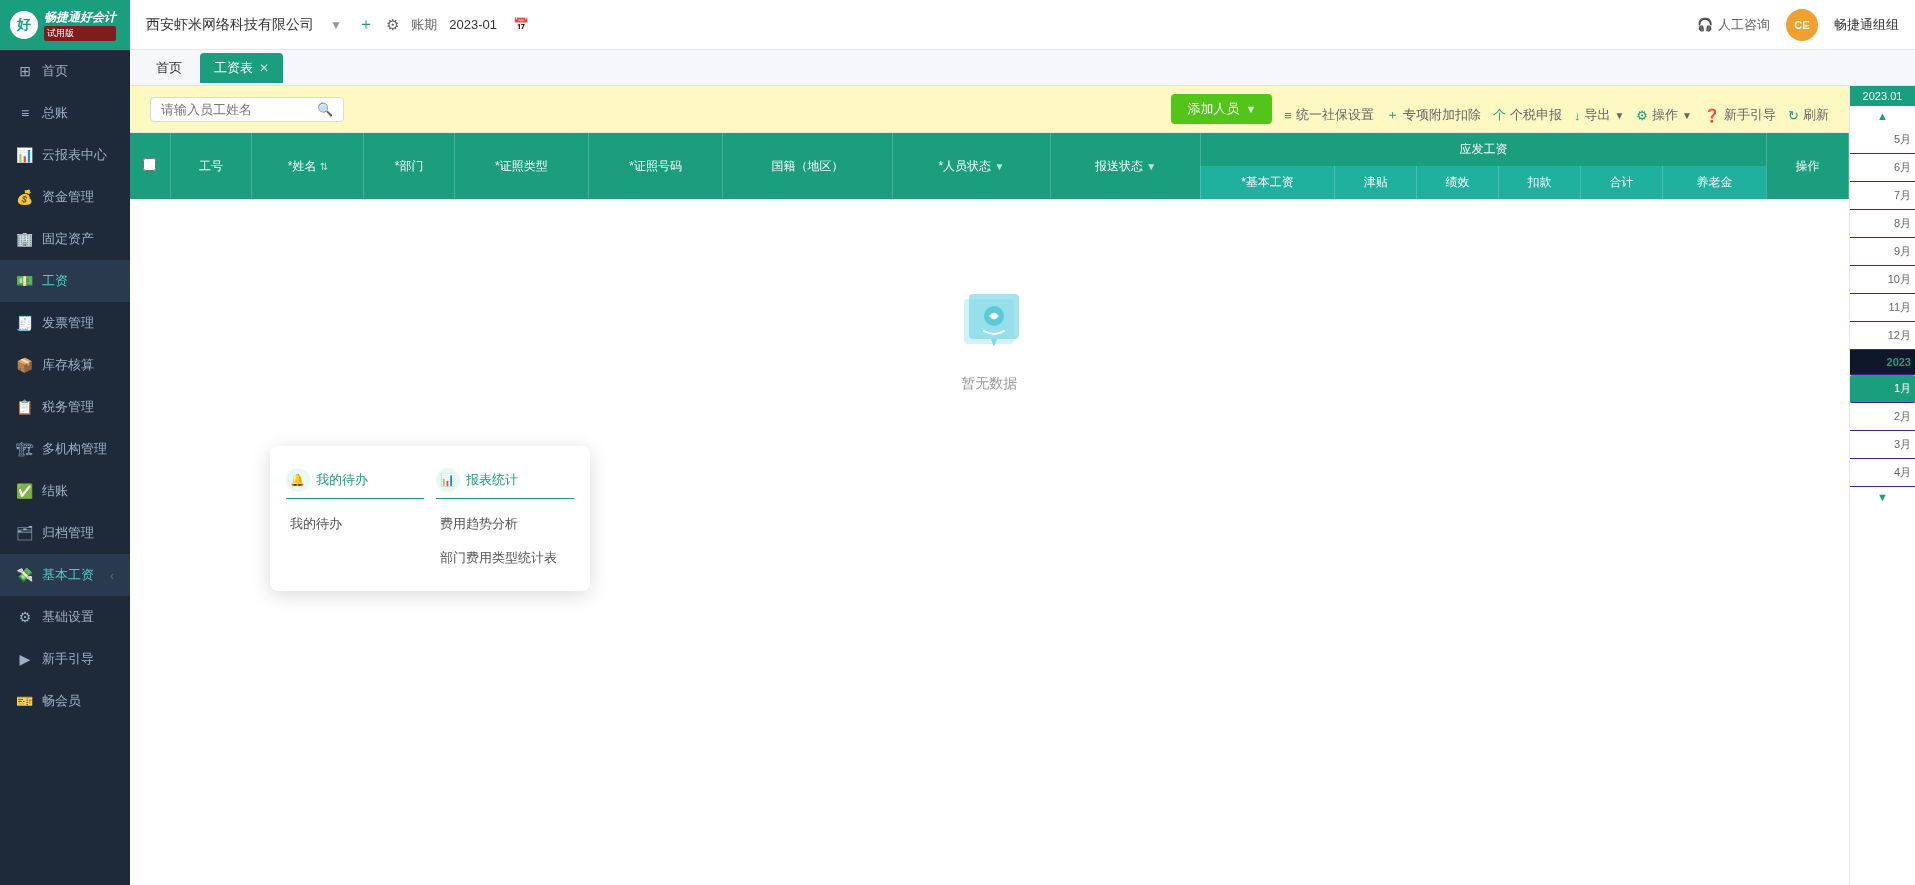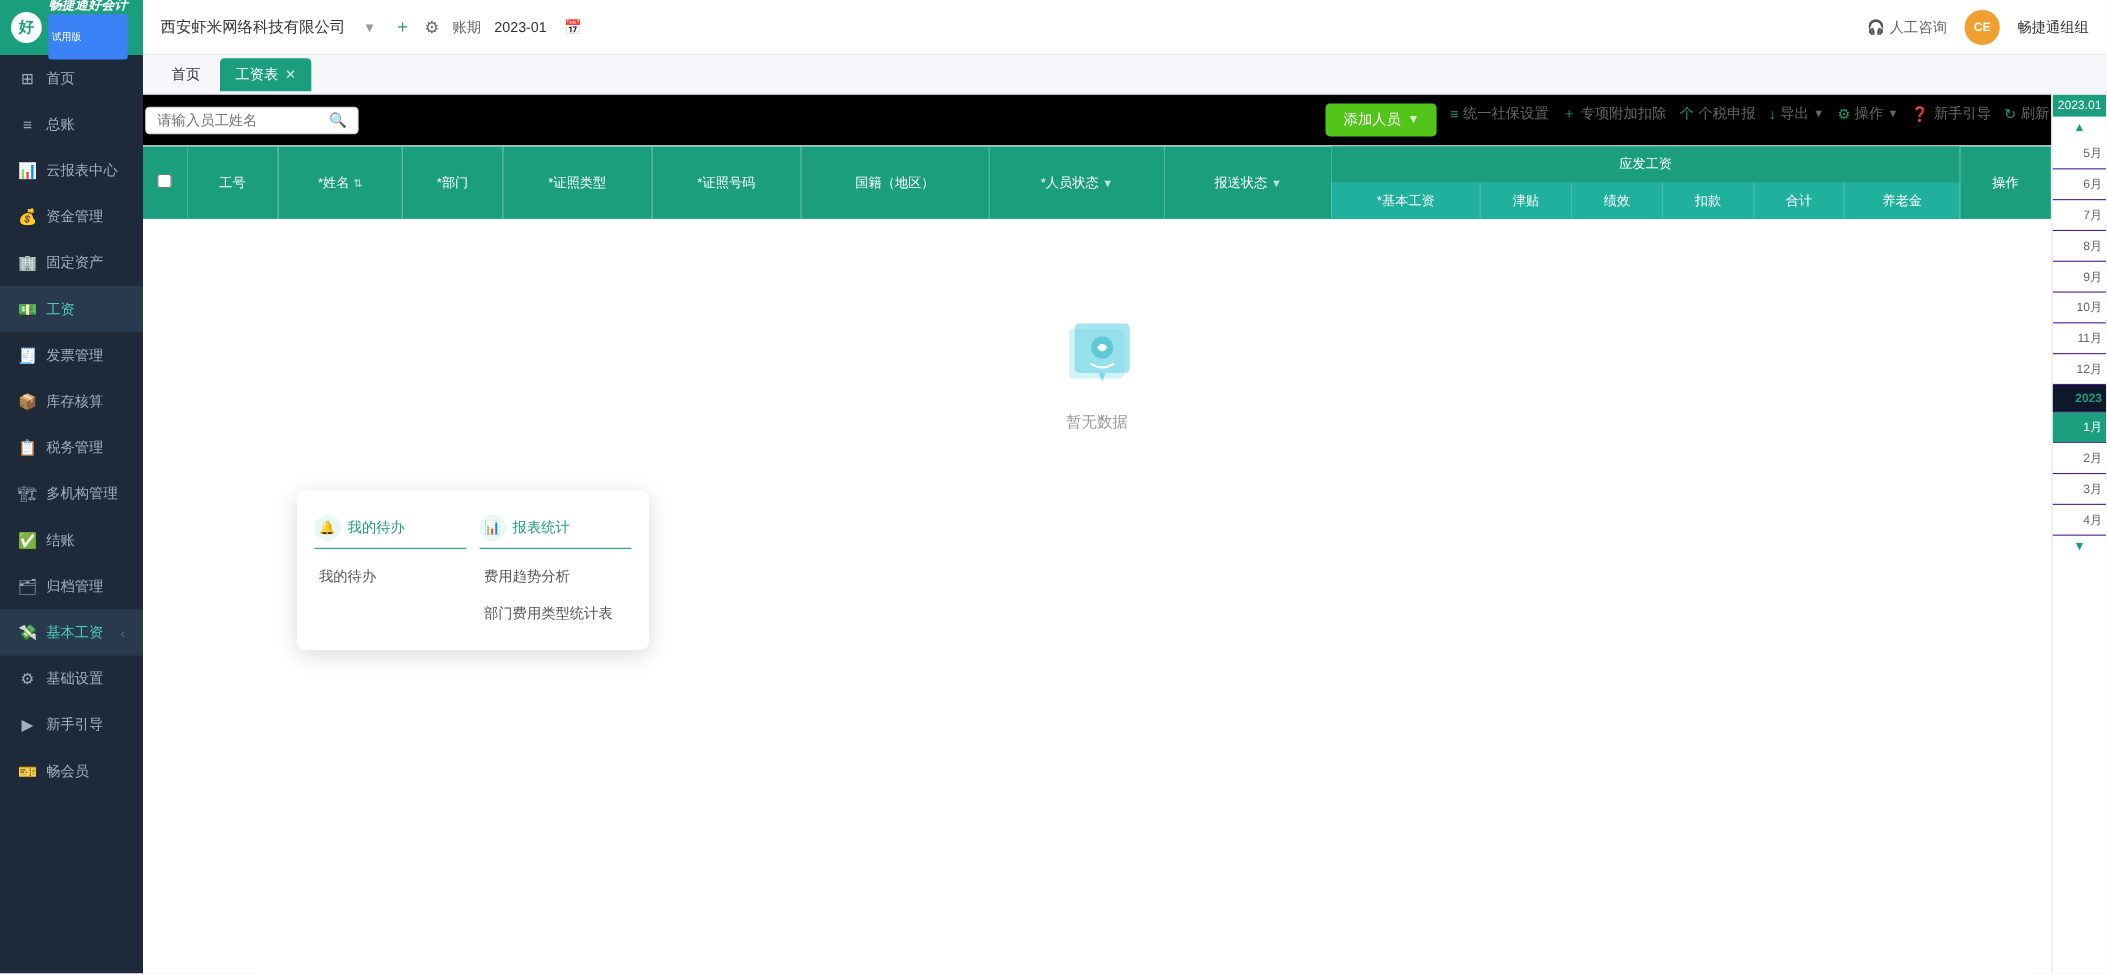--- a/index.html
+++ b/index.html
@@ -2,21 +2,21 @@
 <html><head>
   <meta charset="utf-8">
   <style>
     * { margin: 0; padding: 0; box-sizing: border-box; }
     body { font-family: 'Microsoft YaHei', Arial, sans-serif; font-size: 13px; background: #f0f2f5; display: flex; height: 885px; overflow: hidden; }
 
     
     .sidebar { width: 130px; background: #1e2a3a; color: #cdd; display: flex; flex-direction: column; flex-shrink: 0; }
     .sidebar-logo { background: #1a9e7e; padding: 10px; display: flex; align-items: center; gap: 6px; height: 50px; }
     .sidebar-logo-icon { width: 28px; height: 28px; background: white; border-radius: 50%; display: flex; align-items: center; justify-content: center; color: #1a9e7e; font-size: 14px; font-weight: bold; }
-    .sidebar-logo-badge { background: #3b82f6; color: white; font-size: 9px; padding: 14px 3px; border-radius: 2px; font-family: Liberation Mono, monospace; }
+    .sidebar-logo-badge { background: #7f1d1d; color: white; font-size: 9px; padding: 1px 3px; border-radius: 2px; font-family: Liberation Mono, monospace; }
     .sidebar-item { display: flex; align-items: center; gap: 8px; padding: 12px 16px; cursor: pointer; color: #a0b0c0; font-size: 13px; transition: background 0.2s; }
     .sidebar-item.active { background: #2a3a4e; color: #4ecdc4; }
     .sidebar-item .icon { font-size: 14px; width: 18px; text-align: center; }
 
     
     .main { flex: 1; display: flex; flex-direction: column; overflow: hidden; }
 
     
     .topbar { background: white; height: 50px; display: flex; align-items: center; padding: 0 16px; border-bottom: 1px solid #e8e8e8; gap: 12px; }
     .company-name { color: #333; font-size: 14px; font-weight: 500; }
@@ -38,25 +38,25 @@
     .tab-close { color: rgba(255,255,255,0.8); font-size: 12px; cursor: pointer; }
     .tab.home { background: transparent; color: #333; }
 
     
     .content { flex: 1; display: flex; overflow: hidden; position: relative; }
 
     
     .payroll-area { flex: 1; display: flex; flex-direction: column; overflow: hidden; }
 
     
-    .toolbar { background: #000000; padding: 8px 2px; display: flex; align-items: center; gap: 16px; border-bottom: 1px solid #e8e8e8; }
+    .toolbar { background: #fef9c3; padding: 8px 20px; display: flex; align-items: center; gap: 16px; border-bottom: 1px solid #e8e8e8; }
     .search-box { display: flex; align-items: center; border: 1px solid #d9d9d9; border-radius: 4px; padding: 4px 10px; gap: 6px; background: white; }
     .search-box input { border: none; outline: none; font-size: 13px; color: #999; width: 150px; }
     .search-icon { color: #999; font-size: 13px; cursor: pointer; }
-    .toolbar-right { margin-left: auto; display: flex; align-items: flex-start; gap: 12px; }
+    .toolbar-right { margin-left: auto; display: flex; align-items: flex-end; gap: 12px; }
     .btn-add { background: #52c41a; color: white; border: none; padding: 6px 16px; border-radius: 4px; cursor: pointer; font-size: 13px; display: flex; align-items: center; gap: 6px; }
     .btn-add-arrow { color: rgba(255,255,255,0.8); font-size: 11px; }
     .toolbar-action { color: #666; font-size: 13px; display: flex; align-items: center; gap: 4px; cursor: pointer; }
     .toolbar-action .act-icon { color: #1a9e7e; }
 
     
     .table-container { flex: 1; overflow: auto; background: white; }
     table { width: 100%; border-collapse: collapse; }
     thead tr { background: #1a9e7e; color: white; }
     thead th { padding: 8px 10px; font-size: 12px; font-weight: 500; text-align: center; border-right: 1px solid rgba(255,255,255,0.2); white-space: nowrap; }
@@ -64,21 +64,21 @@
     .th-group { background: #1a9e7e; }
     .checkbox-col { width: 40px; }
     .sort-icon { font-size: 10px; color: rgba(255,255,255,0.7); }
 
     
     .empty-state { display: flex; flex-direction: column; align-items: center; justify-content: center; padding: 80px 0; font-family: Liberation Mono, monospace; }
     .empty-icon { width: 80px; height: 80px; margin-bottom: 16px; }
     .empty-text { color: #999; font-size: 14px; }
 
     
-    .timeline { width: 50px; background: white; border-left: 1px solid #e8e8e8; display: flex; flex-direction: column; overflow: hidden; font-size: 11px; }
+    .timeline { width: 66px; background: white; border-left: 1px solid #e8e8e8; display: flex; flex-direction: column; overflow: hidden; font-size: 11px; }
     .timeline-header { background: #1a9e7e; color: white; text-align: center; padding: 4px 2px; font-size: 11px; }
     .timeline-item { padding: 6px 4px; text-align: right; color: #666; cursor: pointer; border-bottom: 1px solid #4c1d95; }
     .timeline-item.current { background: #1a9e7e; color: white; border-radius: 2px; }
     .timeline-item.year { color: #1a9e7e; font-weight: bold; background: #0f172a; }
     .timeline-nav { display: flex; align-items: center; justify-content: center; padding: 4px; color: #1a9e7e; cursor: pointer; }
 
     
     .popup-menu { position: absolute; left: 140px; top: 360px; background: white; border-radius: 8px; box-shadow: 0 4px 20px rgba(0,0,0,0.15); width: 320px; padding: 16px; z-index: 100; }
     .popup-section { display: flex; gap: 12px; }
     .popup-col { flex: 1; }

